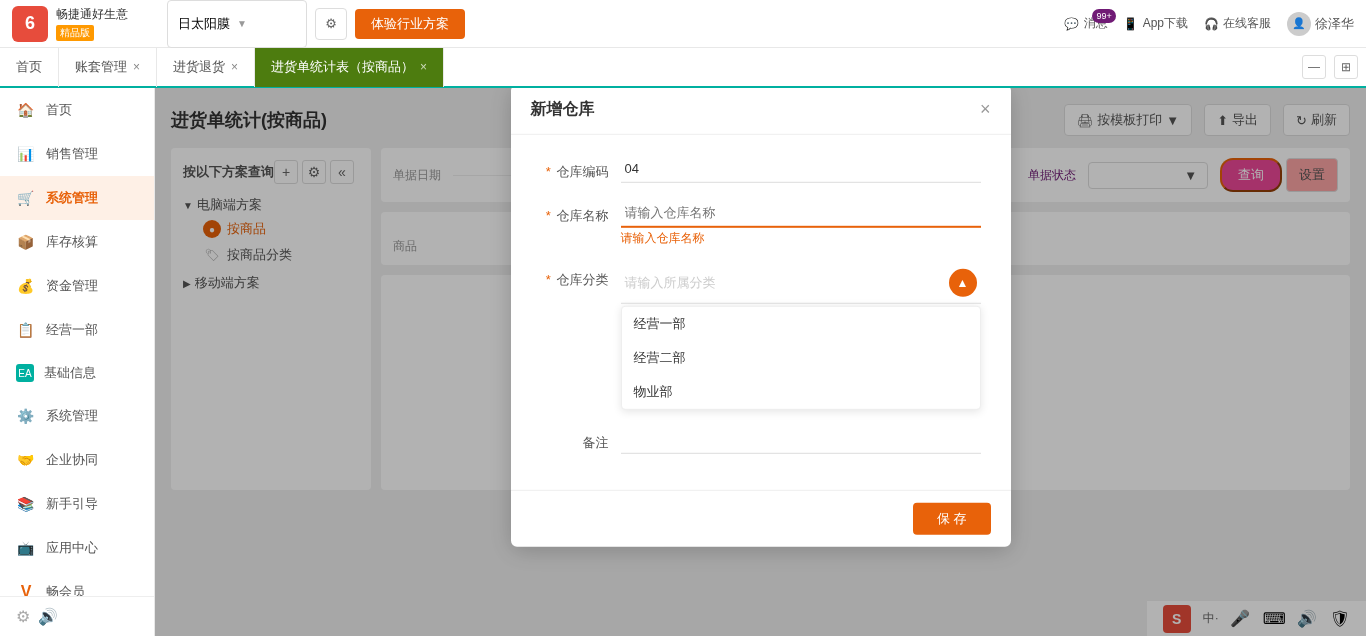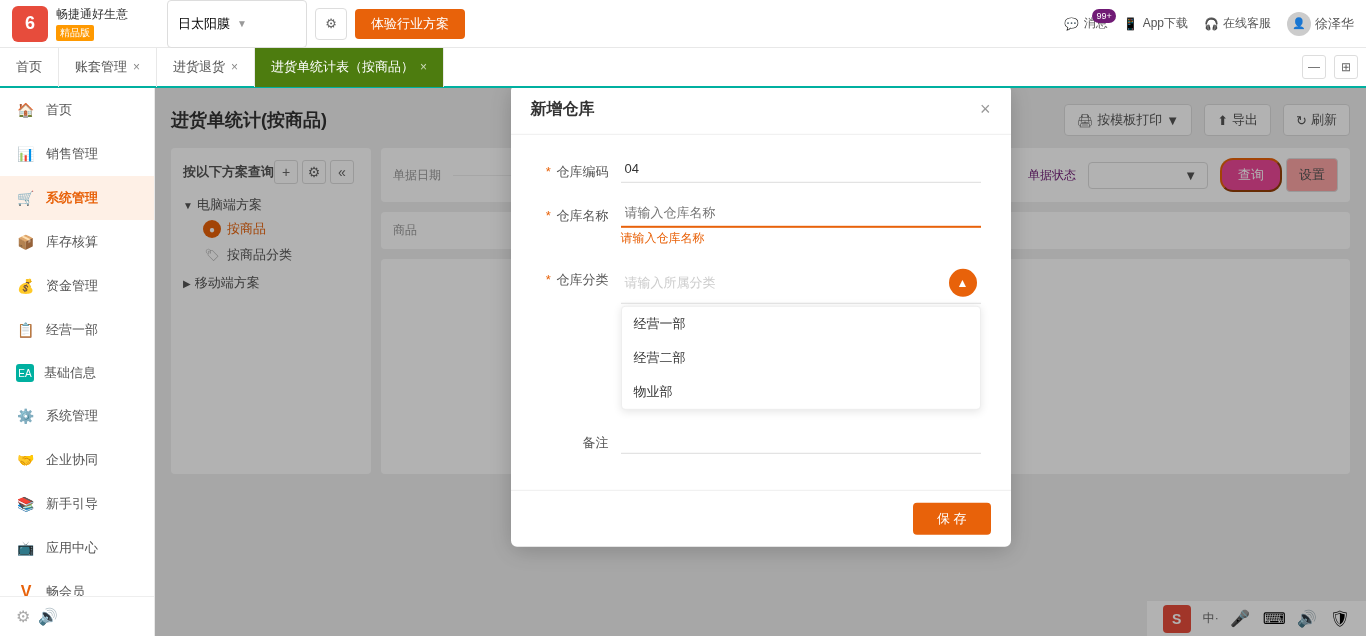--- a/index.html
+++ b/index.html
@@ -477,21 +477,21 @@
             <span style="color:#ccc;font-size:12px;"></span>
             <span>▼</span>
           </div>
           <div style="display:flex;gap:4px;">
             <button class="primary-btn">查询</button>
             <button style="background:#fca5a5;border:1px solid #ddd;border-radius:4px;padding:6px 12px;cursor:pointer;font-size:13px;color:#555;">设置</button>
           </div>
         </div>
 
         <div style="background:#fff;border-radius:4px;padding:10px 12px;margin-bottom:10px;display:flex;align-items:center;gap:12px;">
-          <span style="font-size:12px;color:#999;font-size:12px;">商品</span>
+          <span style="font-size:12px;color:#999;font-size:12px;margin-top:16px;">商品</span>
           <div style="flex:0.5;"></div>
           <span style="font-size:12px;color:#aaa;">···</span>
         </div>
 
         <div style="background:#fff;border-radius:4px;padding:40px;text-align:center;min-height:200px;display:flex;flex-direction:column;align-items:center;justify-content:center;gap:12px;">
           <div style="font-size:64px;opacity:0.2;">📊</div>
           <div style="color:#aaa;font-size:13px;display:flex;align-items:center;gap:6px;">
             <span style="width:18px;height:18px;background:#aaa;border-radius:50%;display:inline-flex;align-items:center;justify-content:center;color:#fff;font-size:10px;">●</span>
             <span>请选择右侧的方案</span>
           </div>

